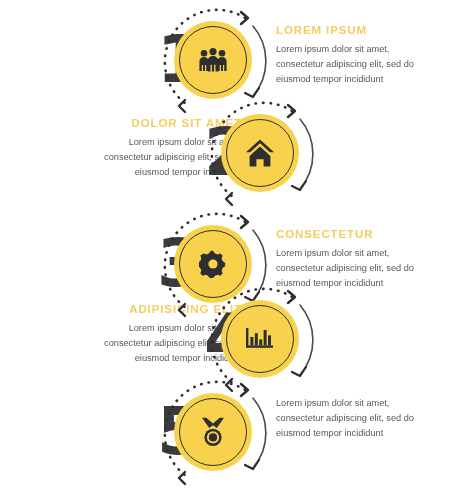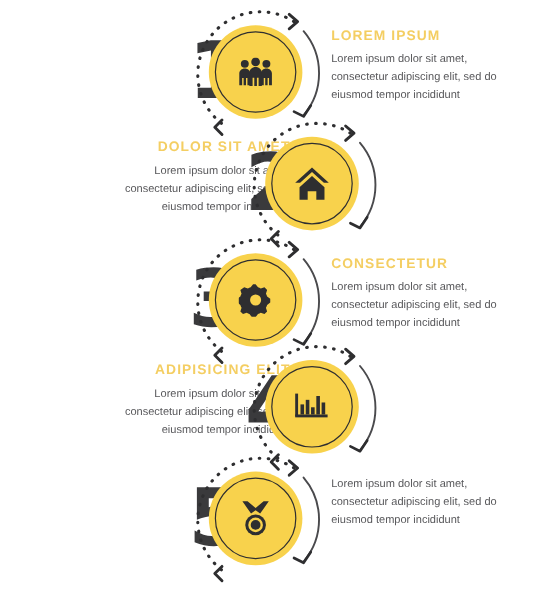--- a/index.html
+++ b/index.html
@@ -185,21 +185,21 @@
       </div>
       <div class="textblock">
         <div class="heading">DOLOR SIT AMET</div>
         <div class="body">
           <div>Lorem ipsum dolor sit amet,</div>
           <div>consectetur adipiscing elit, sed do</div>
           <div>eiusmod tempor incididunt</div>
         </div>
       </div>
     </div>
-    <div class="step left-text" style="top: 200px;">
+    <div class="step left-text" style="top: 214px;">
       <div class="badge">
         <div class="numeral">3</div>
         <div class="arcs"><svg width="128" height="128" viewBox="0 0 128 128">
 
     <path d="M 96 22 A 46 46 0 1 0 40 110" fill="none" stroke="#2e2e30" stroke-width="2.6" stroke-linecap="round" stroke-dasharray="0.5 7"></path>
 
     <path d="M 92 16 l 7 6 -7 6" fill="none" stroke="#2e2e30" stroke-width="2.4" stroke-linecap="round" stroke-linejoin="round"></path>
 
     <path d="M 36 104 l -6 6 6 6" fill="none" stroke="#2e2e30" stroke-width="2.4" stroke-linecap="round" stroke-linejoin="round"></path>
 

